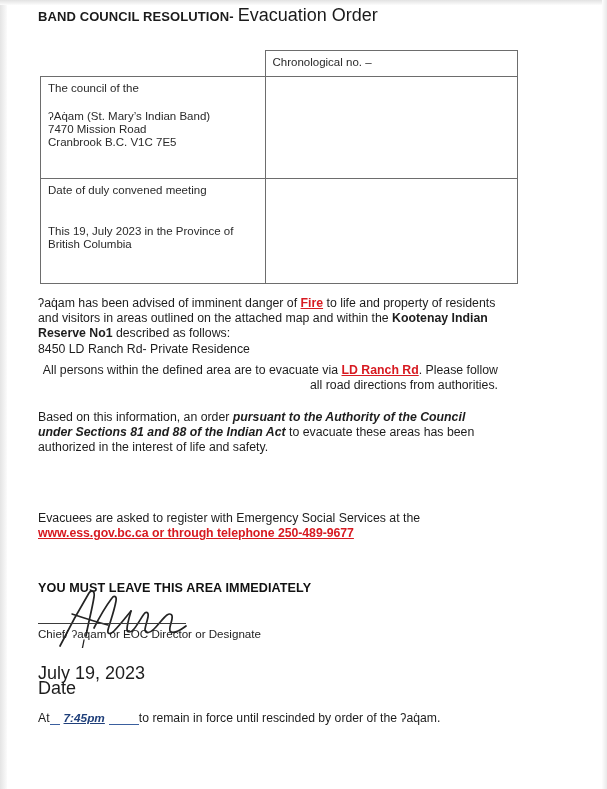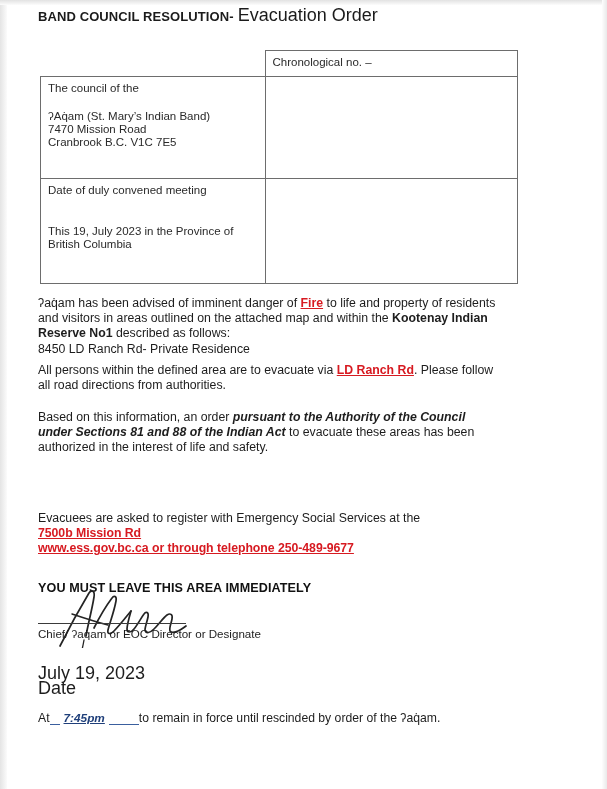--- a/index.html
+++ b/index.html
@@ -108,21 +108,21 @@
   
   .body-copy {
     position: absolute;
     left: 38px;
     width: 460px;
     font-size: 12.3px;
     line-height: 15.2px;
     color: #1d1d1d;
   }
   .p1 { top: 296px; }
-  .p2 { top: 363px; }
+  .p2 { top: 363px; text-align: right; }
   .p3 { top: 410px; }
   .p4 { top: 468px; }
   .p5 { top: 511px; }
 
   .red {
     color: #d71a21;
     font-weight: bold;
     text-decoration: underline;
   }
   .bold { font-weight: bold; }
@@ -256,21 +256,20 @@
     <span>All persons within the defined area are to evacuate via </span><span class="red">LD Ranch Rd</span><span>.  Please follow all road directions from authorities.</span>
   </div>
 
   <div class="body-copy p3">
     <span>Based on this information, an order </span><span class="bolditalic">pursuant to the Authority of the Council under Sections 81 and 88 of the Indian Act</span><span>  to evacuate these areas has been authorized in the interest of life and safety.</span>
   </div>
 
 
   <div class="body-copy p5">
     <span>Evacuees are asked to register with Emergency Social Services at the</span>
-    <span class="redline">7500b Mission Rd</span>
     <span class="redline">www.ess.gov.bc.ca or through telephone 250-489-9677</span>
   </div>
 
   <div class="leave-now">YOU MUST LEAVE THIS AREA IMMEDIATELY</div>
 
   <div class="sig-wrap">
     <svg width="230" height="60" viewBox="0 0 230 60" xmlns="http://www.w3.org/2000/svg">
       <g fill="none" stroke="#242424" stroke-linecap="round" stroke-linejoin="round">
         <path d="M24 58 C33 40, 44 20, 53 5 C56 1, 59 3, 58 9 C56 22, 52 36, 50 48" stroke-width="1.7"></path>
         <path d="M36 26 C48 30, 60 34, 72 37" stroke-width="1.5"></path>

